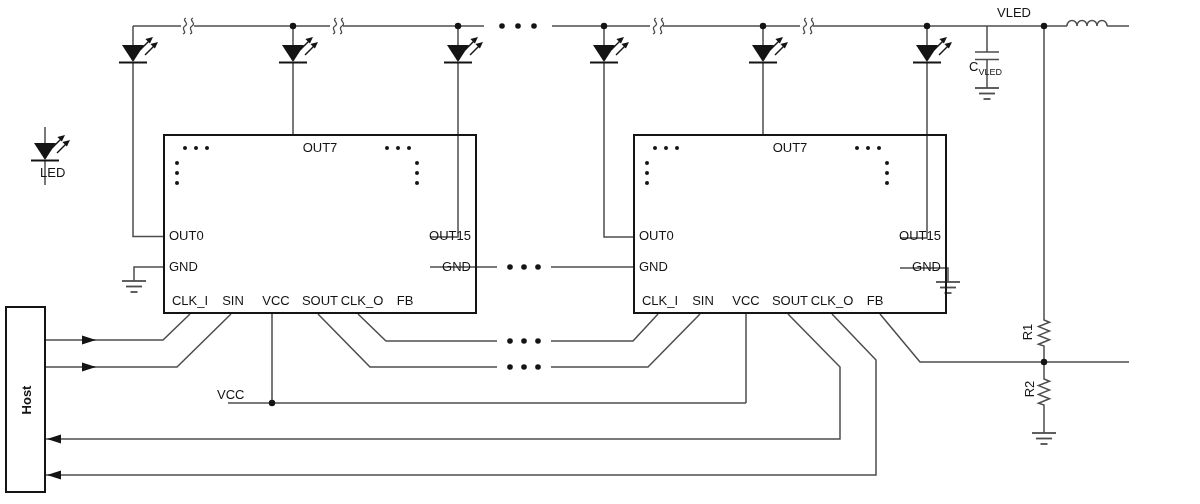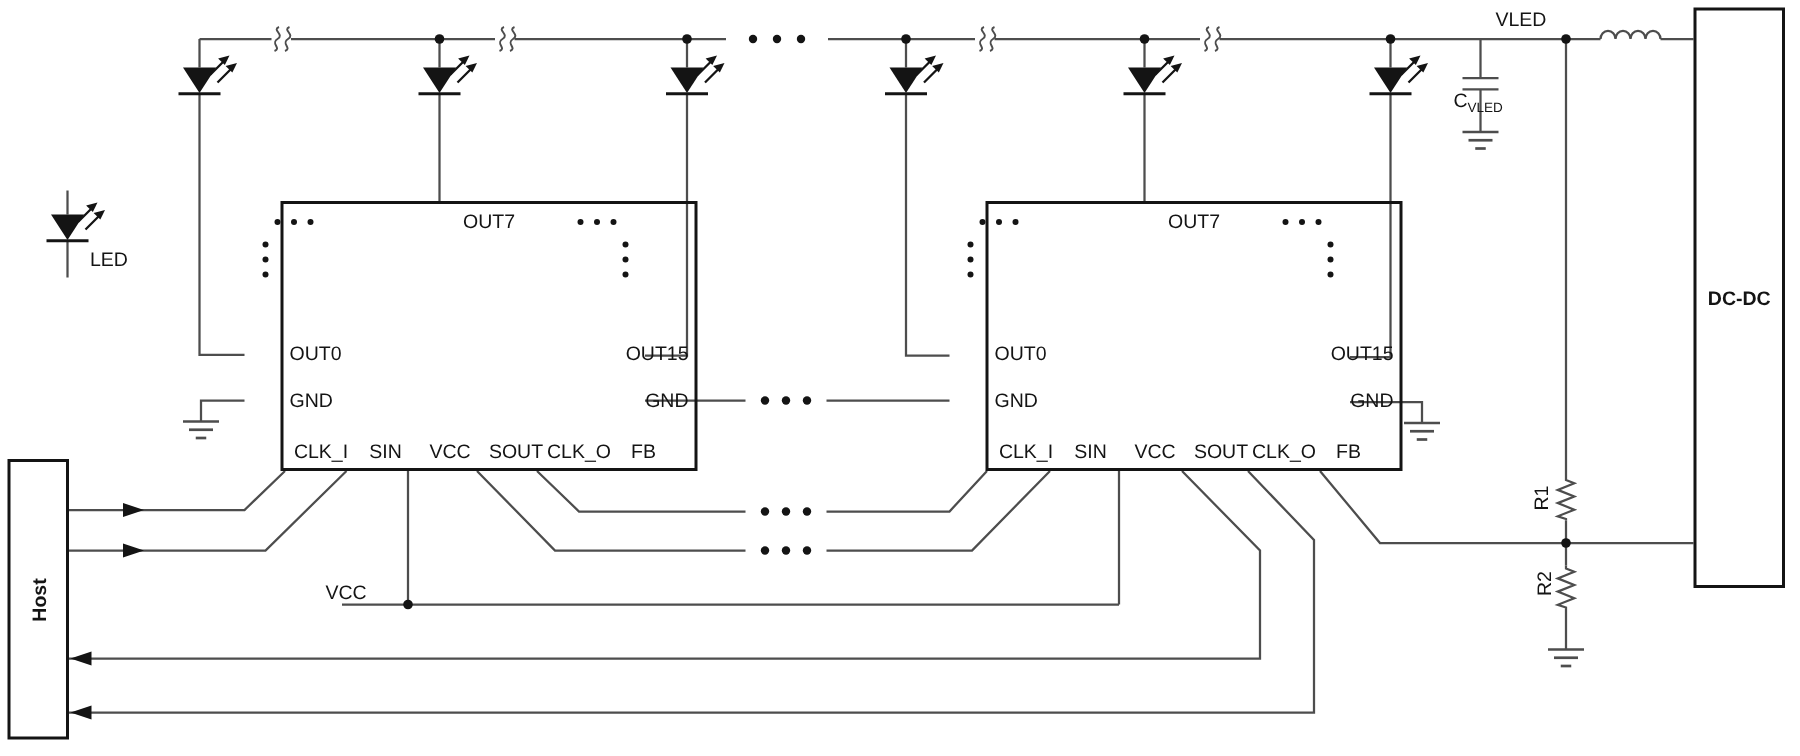--- a/index.html
+++ b/index.html
@@ -12,21 +12,21 @@
   .vlabel{transform:rotate(-90deg);text-align:center;}
   .block{position:absolute;border:2px solid #141414;box-sizing:border-box;background:transparent;}
   .block .blabel{
     position:absolute;left:50%;top:50%;transform:translate(-50%,-50%) rotate(-90deg);
     font-weight:bold;font-size:13px;white-space:nowrap;
   }
   .block .blabel-h{
     position:absolute;left:50%;top:50%;transform:translate(-50%,-50%);
     font-weight:bold;font-size:13px;white-space:nowrap;
   }
-  .chip{position:absolute;border:2px solid #141414;box-sizing:border-box;width:278px;height:180px;top:134px;background:transparent;margin-left:24px;}
+  .chip{position:absolute;border:2px solid #141414;box-sizing:border-box;width:314px;height:180px;top:134px;background:transparent;}
   .chip .pin{position:absolute;font-size:13px;line-height:13px;white-space:nowrap;}
   .pin.center{left:0;right:0;text-align:center;}
   .pin.bt{top:158px;transform:translateX(-50%);}
   .sub{font-size:9px;}
 </style>
 </head>
 <body>
 
 <div class="canvas">
 
@@ -156,23 +156,20 @@
       <circle cx="887" cy="163" r="2"></circle>
         <circle cx="887" cy="173" r="2"></circle>
         <circle cx="887" cy="183" r="2"></circle>
     </g>
   </svg>
 
   <div class="block" style="left:5px;top:306px;width:41px;height:187px;">
     <span class="blabel">Host</span>
   </div>
 
-  <div class="block" style="left:1129px;top:5px;width:61px;height:387px;">
-    <span class="blabel-h">DC-DC</span>
-  </div>
 
   <div class="chip" style="left:163px;">
     <span class="pin center" style="top:5px;">OUT7</span>
     <span class="pin" style="left:4px;top:93px;">OUT0</span>
     <span class="pin" style="left:4px;top:124px;">GND</span>
     <span class="pin" style="right:4px;top:93px;">OUT15</span>
     <span class="pin" style="right:4px;top:124px;">GND</span>
     <span class="pin bt" style="left:25px;">CLK_I</span>
     <span class="pin bt" style="left:68px;">SIN</span>
     <span class="pin bt" style="left:111px;">VCC</span>
@@ -188,20 +185,20 @@
     <span class="pin" style="right:4px;top:93px;">OUT15</span>
     <span class="pin" style="right:4px;top:124px;">GND</span>
     <span class="pin bt" style="left:25px;">CLK_I</span>
     <span class="pin bt" style="left:68px;">SIN</span>
     <span class="pin bt" style="left:111px;">VCC</span>
     <span class="pin bt" style="left:155px;">SOUT</span>
     <span class="pin bt" style="left:197px;">CLK_O</span>
     <span class="pin bt" style="left:240px;">FB</span>
   </div>
 
-  <div class="lbl" style="left:60px;top:166px;">LED</div>
+  <div class="lbl" style="left:40px;top:166px;">LED</div>
   <div class="lbl" style="left:997px;top:6px;">VLED</div>
   <div class="lbl" style="left:969px;top:60px;"><span>C</span><sub class="sub">VLED</sub></div>
   <div class="lbl" style="left:217px;top:388px;">VCC</div>
   <div class="lbl vlabel" style="left:1012px;top:325px;width:32px;">R1</div>
   <div class="lbl vlabel" style="left:1014px;top:382px;width:32px;">R2</div>
 
 </div>
 
 </body></html>

